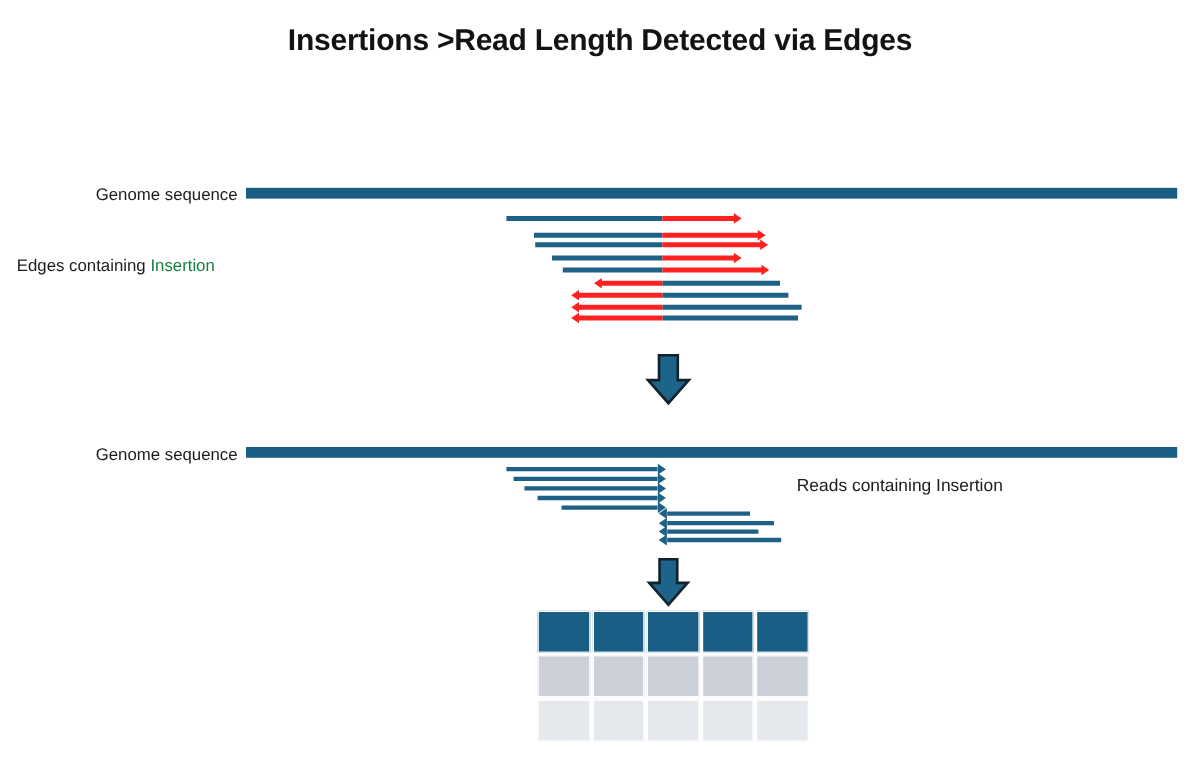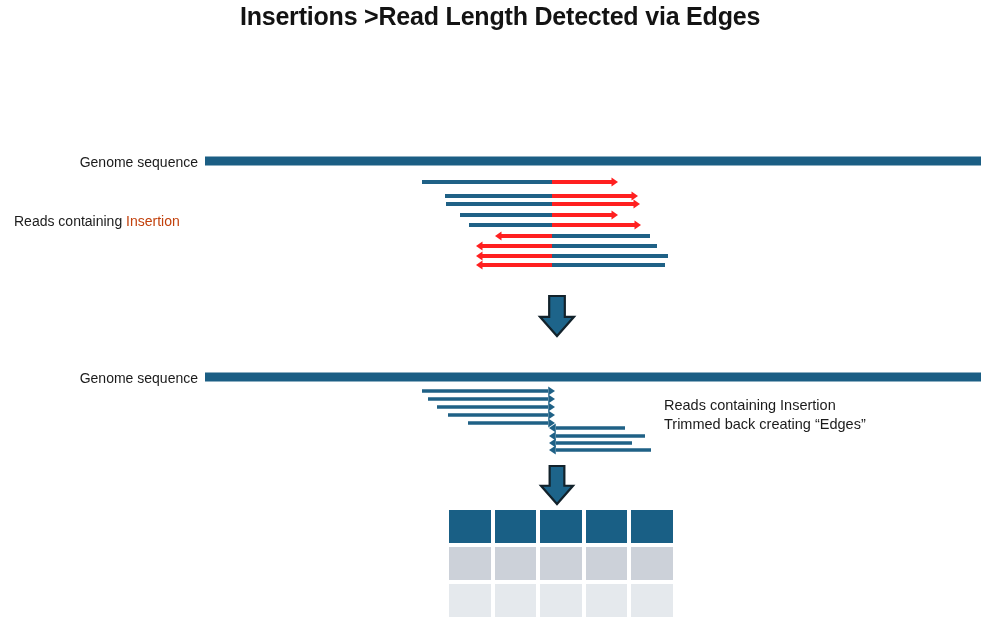--- a/index.html
+++ b/index.html
@@ -15,39 +15,39 @@
     position: relative;
   }
   #stage {
     position: relative;
     width: 1000px;
     height: 635px;
   }
   .title {
     position: absolute;
     left: 0;
-    top: 2px;
+    top: 20px;
     width: 1000px;
     text-align: center;
     font-size: 25px;
     font-weight: bold;
     color: #131313;
     letter-spacing: -0.2px;
   }
   .lbl {
     position: absolute;
     font-size: 14px;
     color: #1b1b1b;
     white-space: nowrap;
   }
   .lbl-right {
     text-align: right;
   }
   .ins-word {
-    color: #c2410c;
+    color: #15803d;
   }
   .annot {
     position: absolute;
     font-size: 14.5px;
     color: #1b1b1b;
     line-height: 19px;
     white-space: nowrap;
   }
   svg.layer {
     position: absolute;
@@ -65,28 +65,27 @@
 </head>
 <body>
 
 <div id="stage">
 
   <div class="title">Insertions &gt;Read Length Detected via Edges</div>
 
   <div class="lbl lbl-right" id="p1-genome-label" style="left:0; top:154px; width:198px;">Genome sequence</div>
 
   <div class="lbl" id="p1-reads-label" style="left:14px; top:213px;">
-    <span>Reads containing </span><span class="ins-word">Insertion</span>
+    <span>Edges containing </span><span class="ins-word">Insertion</span>
   </div>
 
   <div class="lbl lbl-right" id="p2-genome-label" style="left:0; top:370px; width:198px;">Genome sequence</div>
 
   <div class="annot" id="p2-annot" style="left:664px; top:396px;">
     <div>Reads containing Insertion</div>
-    <div>Trimmed back creating “Edges”</div>
   </div>
 
   <svg class="layer" id="vector-layer" viewBox="0 0 1000 635">
       <g>
         <rect x="205" y="156.5" width="776" height="9" fill="#1b5e84"></rect>
         <g>
           <line x1="422" y1="182" x2="552" y2="182" stroke="#1f6186" stroke-width="4.2" stroke-linecap="butt"></line>
           <line x1="552" y1="182" x2="612" y2="182" stroke="#ff2020" stroke-width="4.2" stroke-linecap="butt"></line>
           <polygon points="618,182 611.5,177.58 611.5,186.42" fill="#ff2020"></polygon>
         </g>

